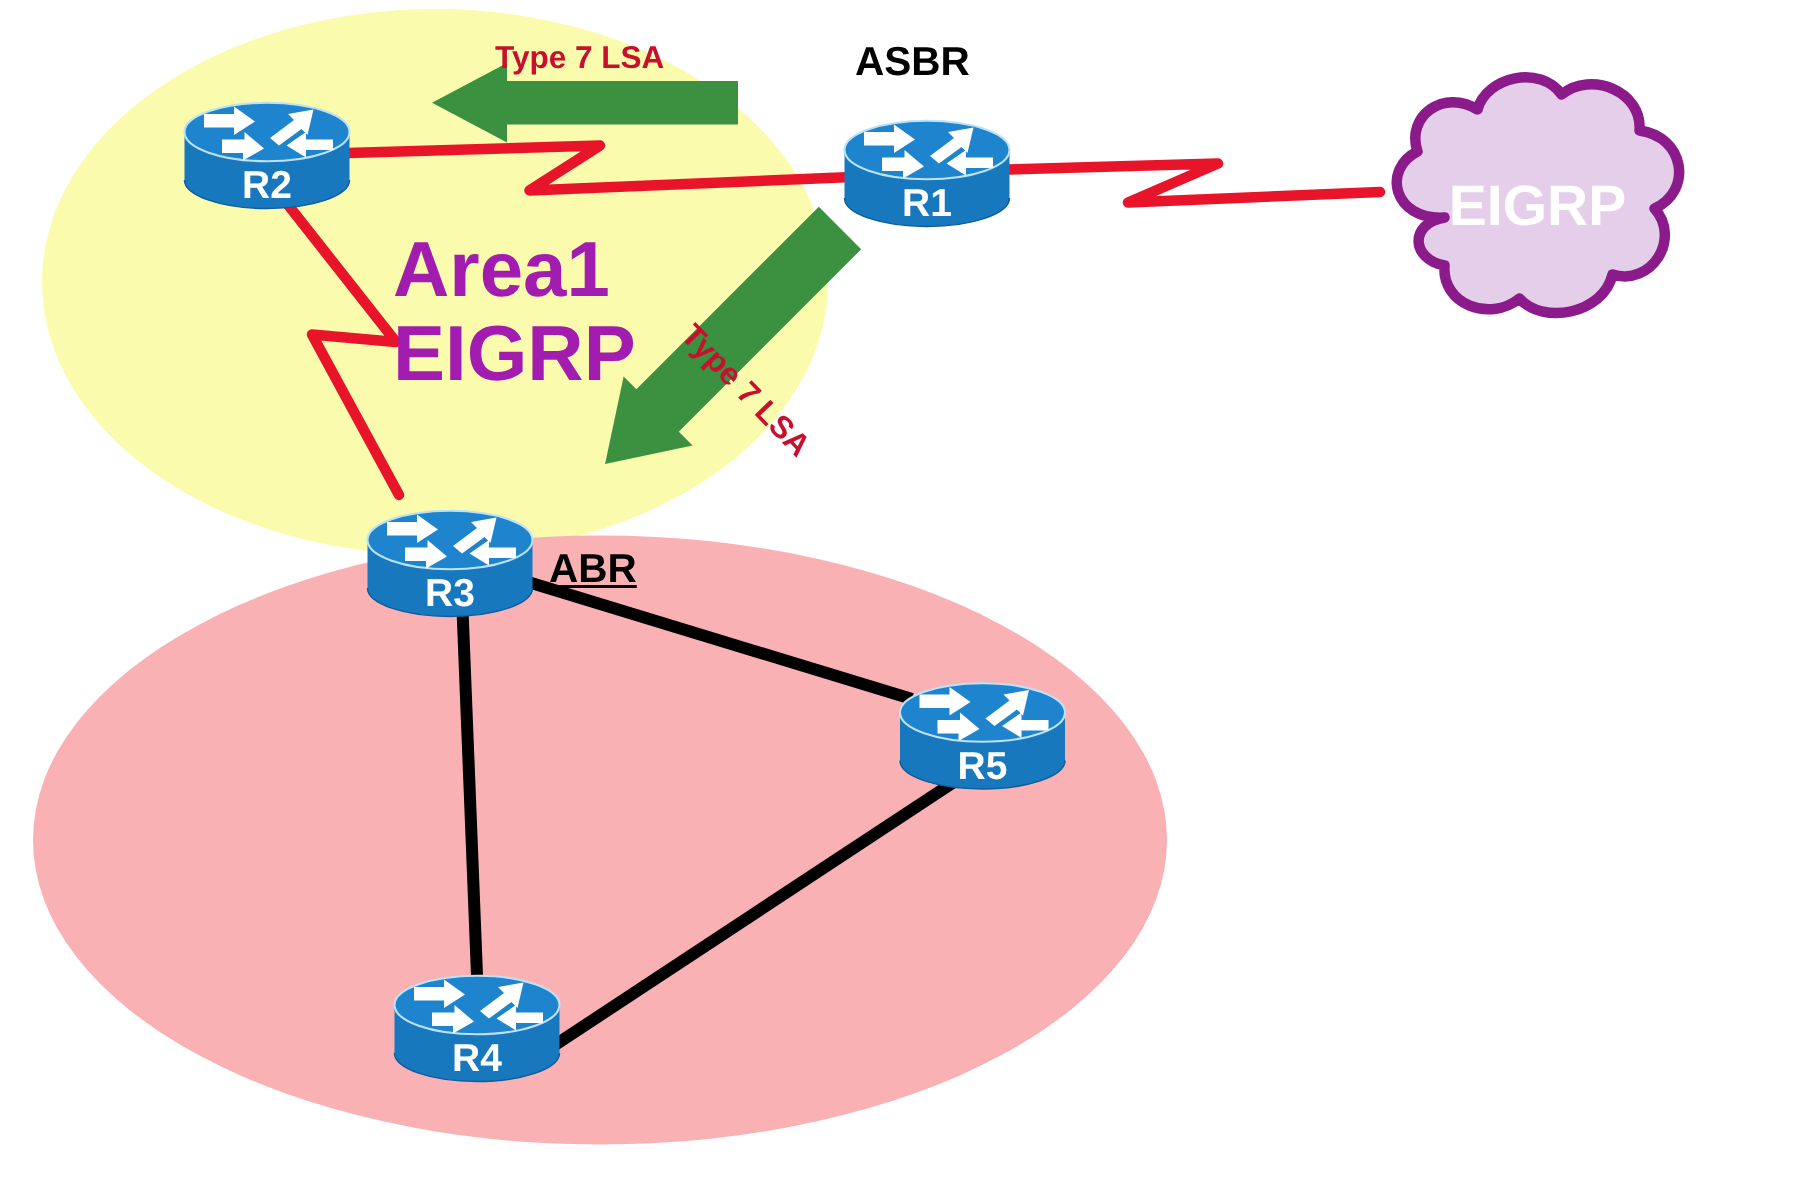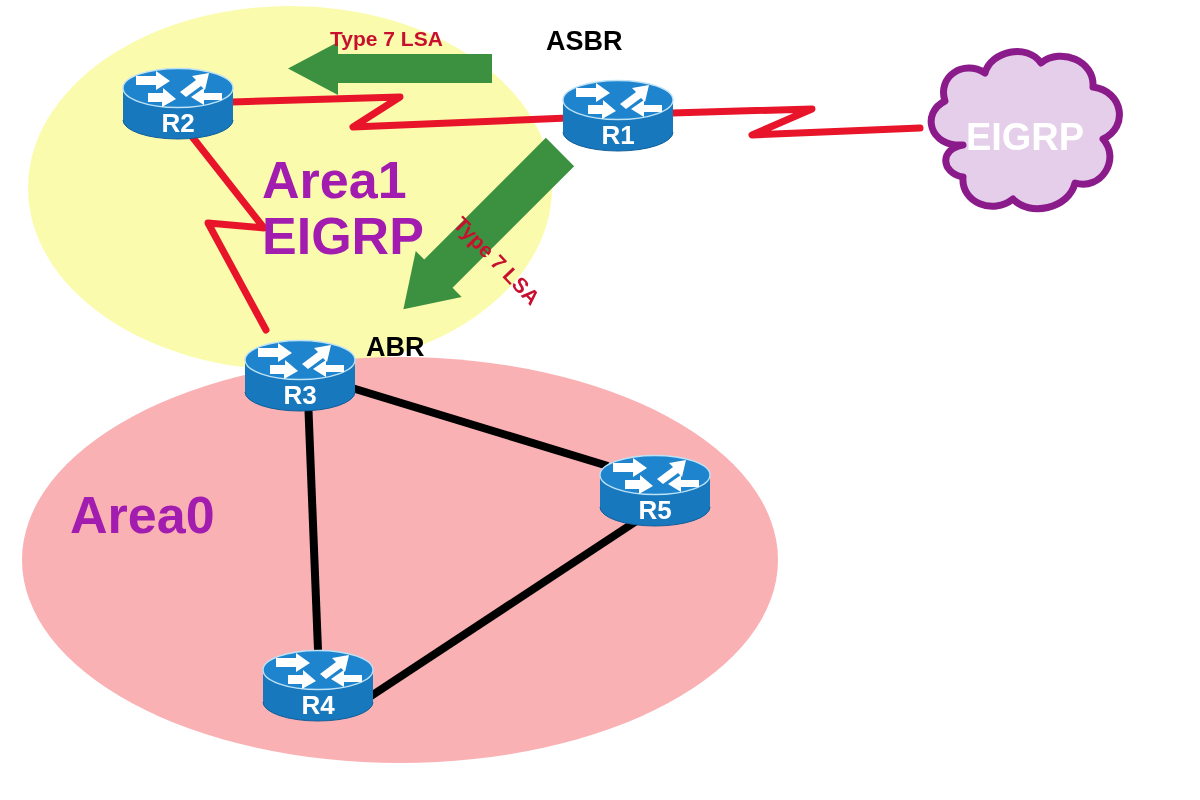--- a/index.html
+++ b/index.html
@@ -156,25 +156,22 @@
     <text x="318" y="714" text-anchor="middle" fill="#FFFFFF" font-family="Liberation Sans, sans-serif" font-size="26" font-weight="bold">R4</text>
 
     <text x="1025" y="150" text-anchor="middle" fill="#FFFFFF" font-family="Liberation Sans, sans-serif" font-size="38" font-weight="bold">EIGRP</text>
   </svg>
 
   <div class="ellipse-label" style="left:262px; top:152px;">
     <div>Area1</div>
     <div>EIGRP</div>
   </div>
 
-  <div class="ellipse-label" style="left:70px; top:487px;">
-    <div>Area0</div>
-  </div>
 
-  <div class="node-tag" style="left:546px; top:26px;">ASBR</div>
+  <div class="node-tag" style="left:570px; top:26px;">ASBR</div>
 
-  <div class="node-tag" style="left:366px; top:332px;">ABR</div>
+  <div class="node-tag" style="left:366px; top:364px;text-decoration:underline;">ABR</div>
 
   <div class="arrow-label" style="left:330px; top:27px;">Type 7 LSA</div>
 
   <div class="arrow-label rotated" style="left:466px; top:212px; transform: rotate(46deg);">Type 7 LSA</div>
 
 </div>
 
 </body></html>

